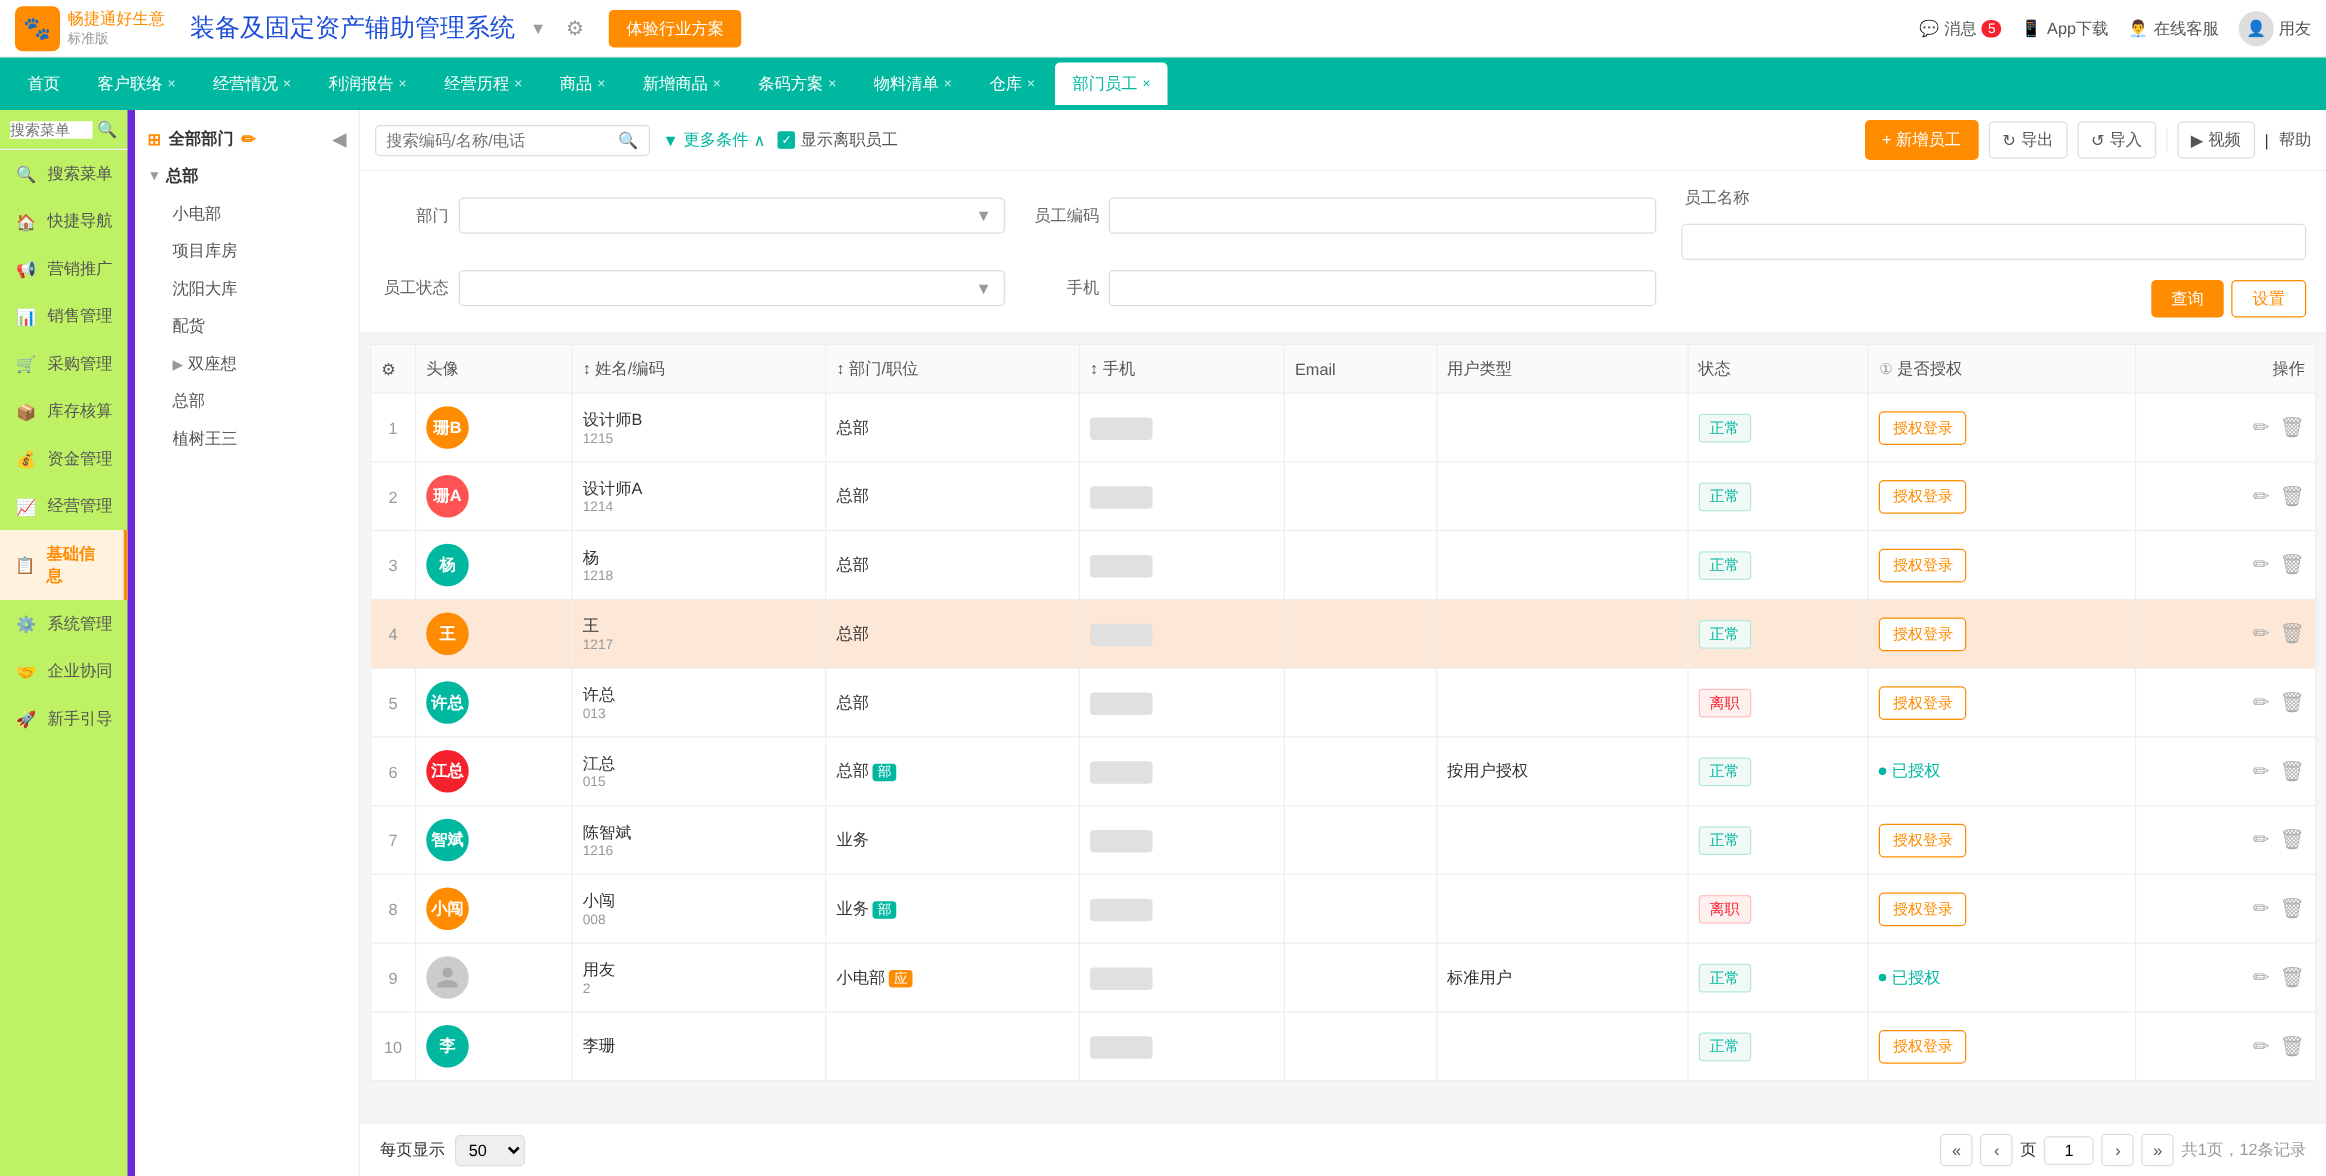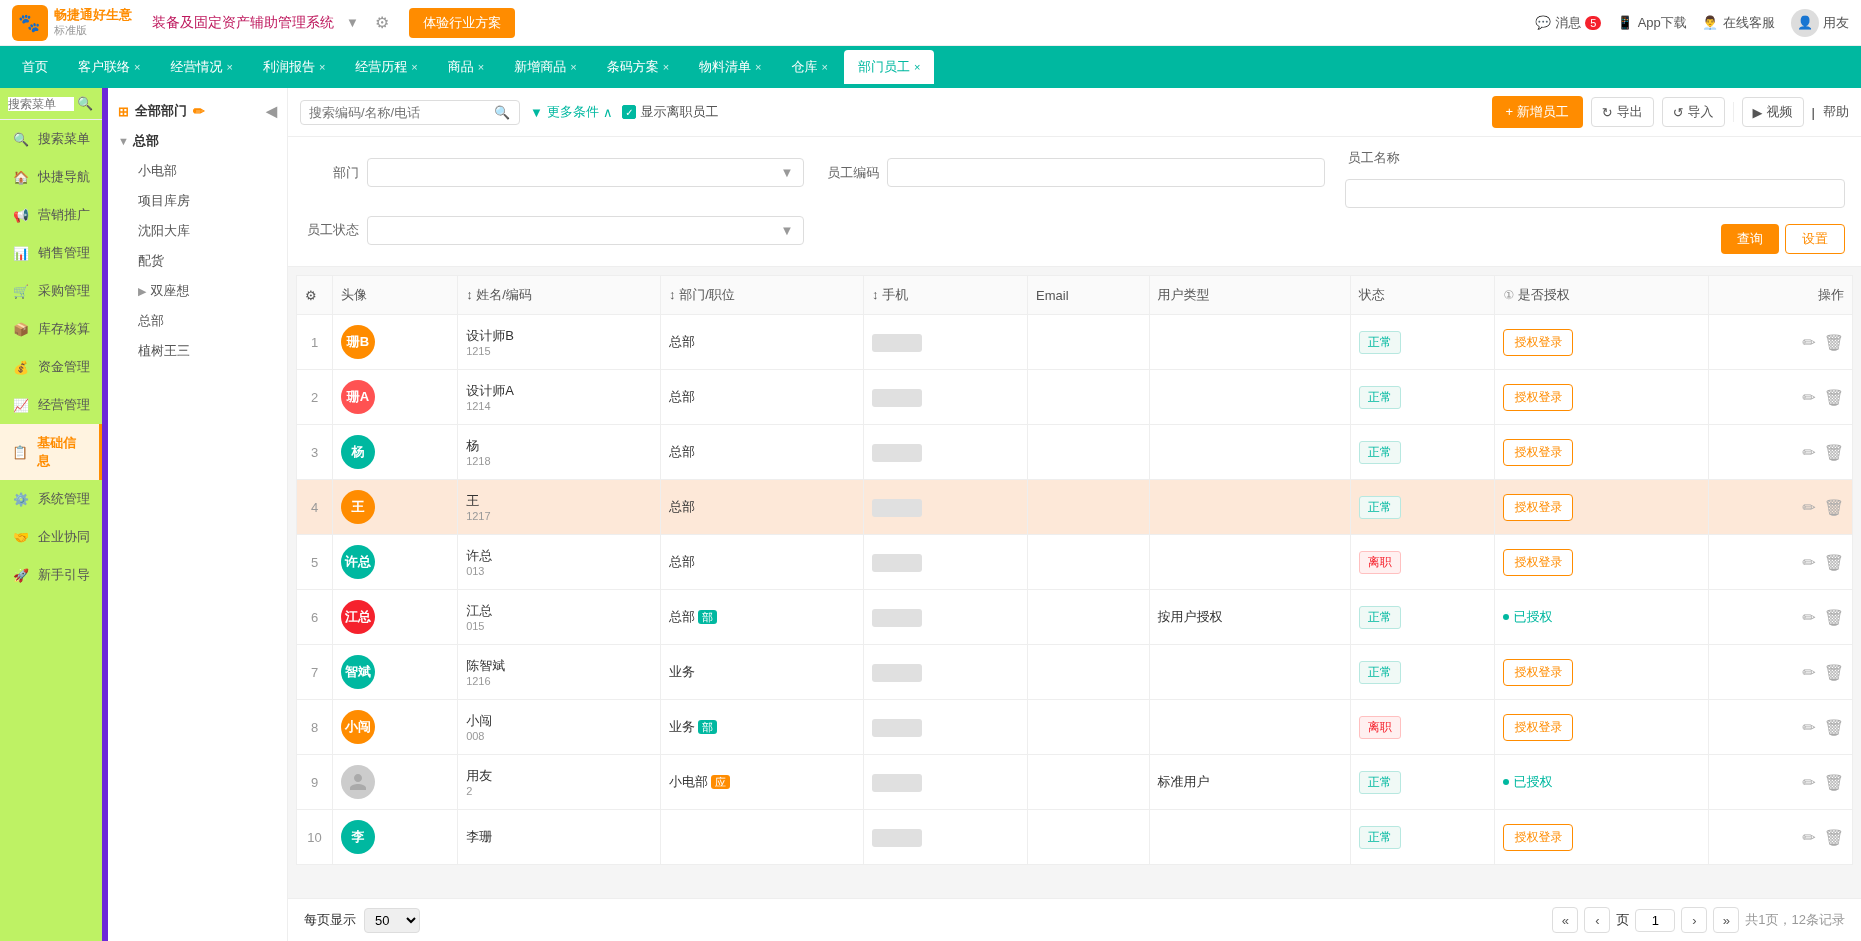--- a/index.html
+++ b/index.html
@@ -11,23 +11,23 @@
       align-items: center;
       background: #fff;
       height: 46px;
       padding: 0 12px;
       border-bottom: 1px solid #eee;
       justify-content: space-between;
     }
     .top-bar-left { display: flex; align-items: center; gap: 8px; }
     .logo-area { display: flex; align-items: center; gap: 6px; }
     .logo-icon { width: 36px; height: 36px; background: #ff8c00; border-radius: 6px; display: flex; align-items: center; justify-content: center; color: #fff; font-size: 18px; }
-    .logo-text { font-size: 13px; color: #ff8c00; font-weight: bold; line-height: 1.3; }
+    .logo-text { font-size: 13px; color: #ff8c00; font-weight: normal; line-height: 1.3; }
     .logo-sub { font-size: 11px; color: #999; }
-    .system-title { font-size: 14px; color: #be185d; margin-left: 12px; }
+    .system-title { font-size: 20px; color: #1d4ed8; margin-left: 12px; }
     .title-arrow { color: #999; margin-left: 4px; cursor: pointer; }
     .settings-icon { color: #999; cursor: pointer; font-size: 16px; margin-left: 8px; }
     .trial-btn { background: #ff8c00; color: #fff; border: none; border-radius: 4px; padding: 6px 14px; cursor: pointer; font-size: 13px; margin-left: 12px; }
     .top-bar-right { display: flex; align-items: center; gap: 16px; }
     .top-right-item { display: flex; align-items: center; gap: 4px; color: #555; cursor: pointer; font-size: 13px; }
     .badge { background: #f5222d; color: #fff; border-radius: 10px; font-size: 11px; padding: 1px 5px; }
     .user-avatar-small { width: 28px; height: 28px; background: #ddd; border-radius: 50%; display: flex; align-items: center; justify-content: center; color: #999; }
 
     
     .nav-tabs {
@@ -453,20 +453,24 @@
         <div class="filter-row">
           <span class="filter-label">员工编码</span>
           <input class="filter-input-text" type="text" style="">
         </div>
         <div class="filter-row">
           <span class="filter-label">员工状态</span>
           <div class="filter-input">
             <span></span>
             <span>▼</span>
           </div>
+        </div>
+        <div class="filter-row">
+          <span class="filter-label">手机</span>
+          <input class="filter-input-text" type="text" style="">
         </div>
       </div>
 
       <div class="table-wrap">
         <table>
           <thead>
             <tr>
               <th style="width:36px;">⚙</th>
               <th>头像</th>
               <th>↕ 姓名/编码</th>

